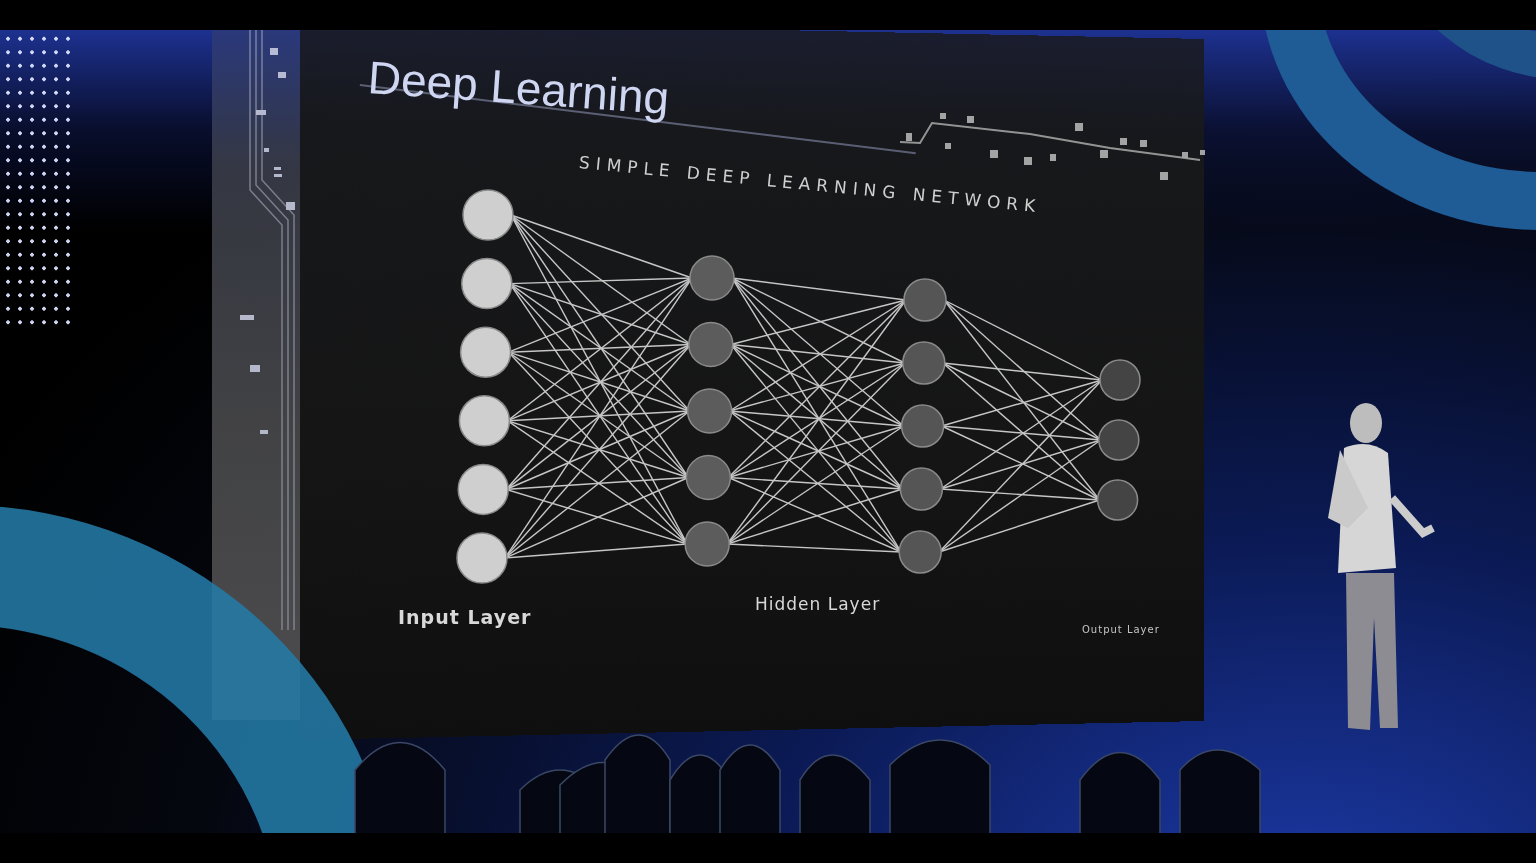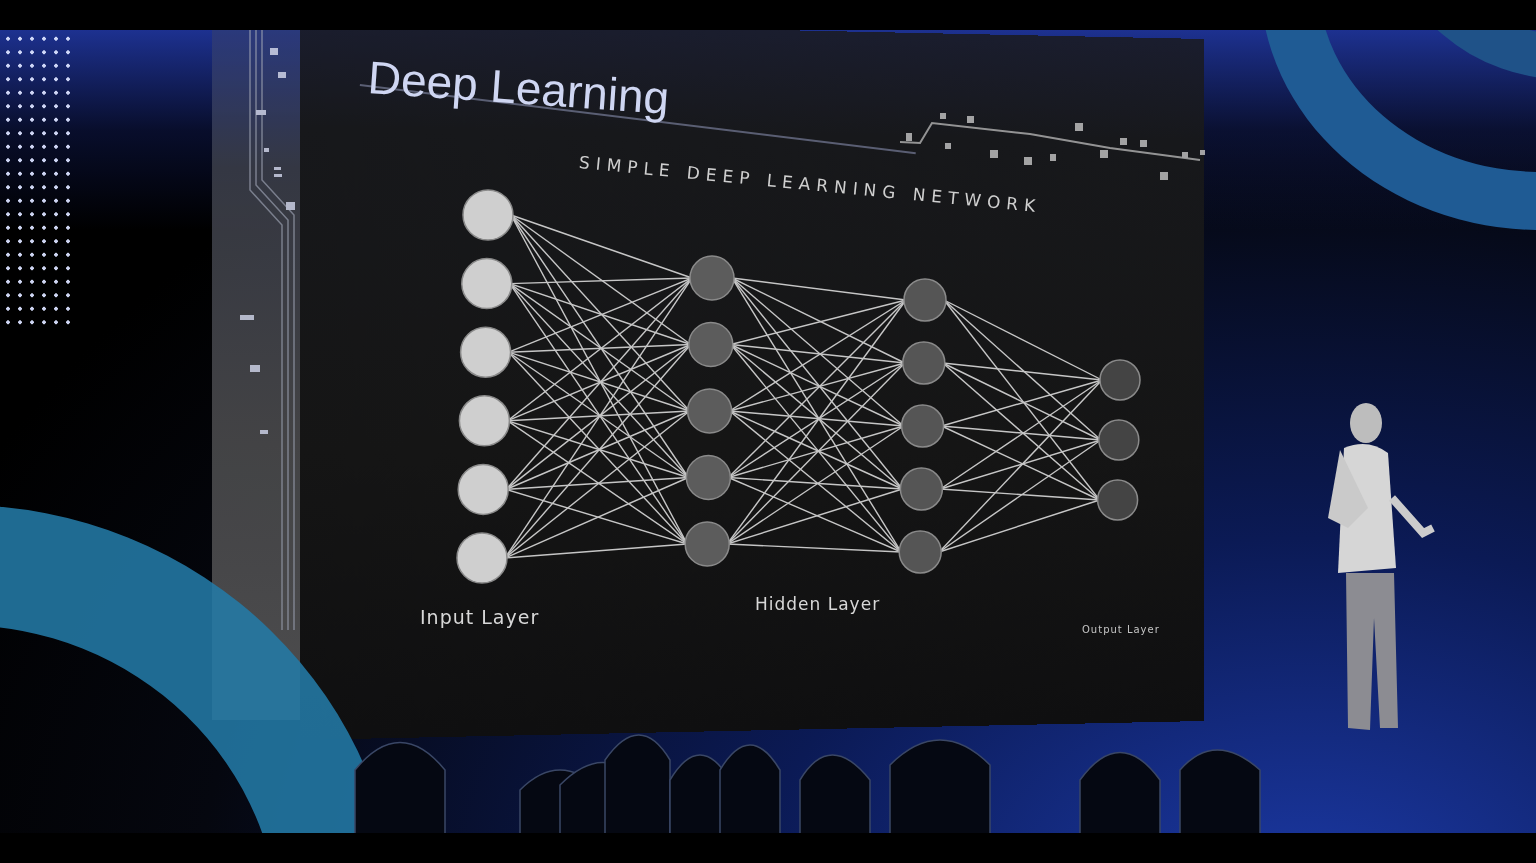--- a/index.html
+++ b/index.html
@@ -175,21 +175,21 @@
         <circle cx="923.8" cy="333" r="21" fill="#555555" stroke="#8a8a8a" stroke-width="1.5"></circle>
         <circle cx="922.6" cy="396" r="21" fill="#555555" stroke="#8a8a8a" stroke-width="1.5"></circle>
         <circle cx="921.4" cy="459" r="21" fill="#555555" stroke="#8a8a8a" stroke-width="1.5"></circle>
         <circle cx="920.2" cy="522" r="21" fill="#555555" stroke="#8a8a8a" stroke-width="1.5"></circle>
         <circle cx="1120" cy="350" r="20" fill="#444444" stroke="#8a8a8a" stroke-width="1.5"></circle>
         <circle cx="1118.8" cy="410" r="20" fill="#444444" stroke="#8a8a8a" stroke-width="1.5"></circle>
         <circle cx="1117.6" cy="470" r="20" fill="#444444" stroke="#8a8a8a" stroke-width="1.5"></circle>
       </g>
   </svg>
 
-  <div class="label" style="left:420px; top:576px; font-size:19px;">Input Layer</div>
+  <div class="label" style="left:398px; top:576px; font-size:19px;font-weight:bold;">Input Layer</div>
   <div class="label" style="left:755px; top:564px; font-size:17px;">Hidden Layer</div>
   <div class="label" style="left:1082px; top:594px; font-size:10px; color:#c4c4c4;text-align:right;">Output Layer</div>
 
   <div class="arc" style="left:1260px; top:-300px; width:560px; height:500px; border-width:58px; border-color:#1f5b94; clip-path: inset(300px 0 0 0);"></div>
   <div class="arc" style="left:1390px; top:-260px; width:360px; height:310px; border-width:45px; border-color:#1f5288; clip-path: inset(260px 0 0 0);"></div>
   <div class="arc" style="left:-480px; top:475px; width:880px; height:860px; border-width:120px; border-color:#237aa6; opacity:0.88; clip-path: inset(0 0 0 480px);"></div>
 
   <svg class="presenter" viewBox="0 0 140 370">
     <ellipse cx="58" cy="55" rx="16" ry="20" fill="#bdbdbd"></ellipse>
     <path d="M36 80 Q60 70 80 85 L88 200 L30 205 Z" fill="#d6d6d6"></path>

